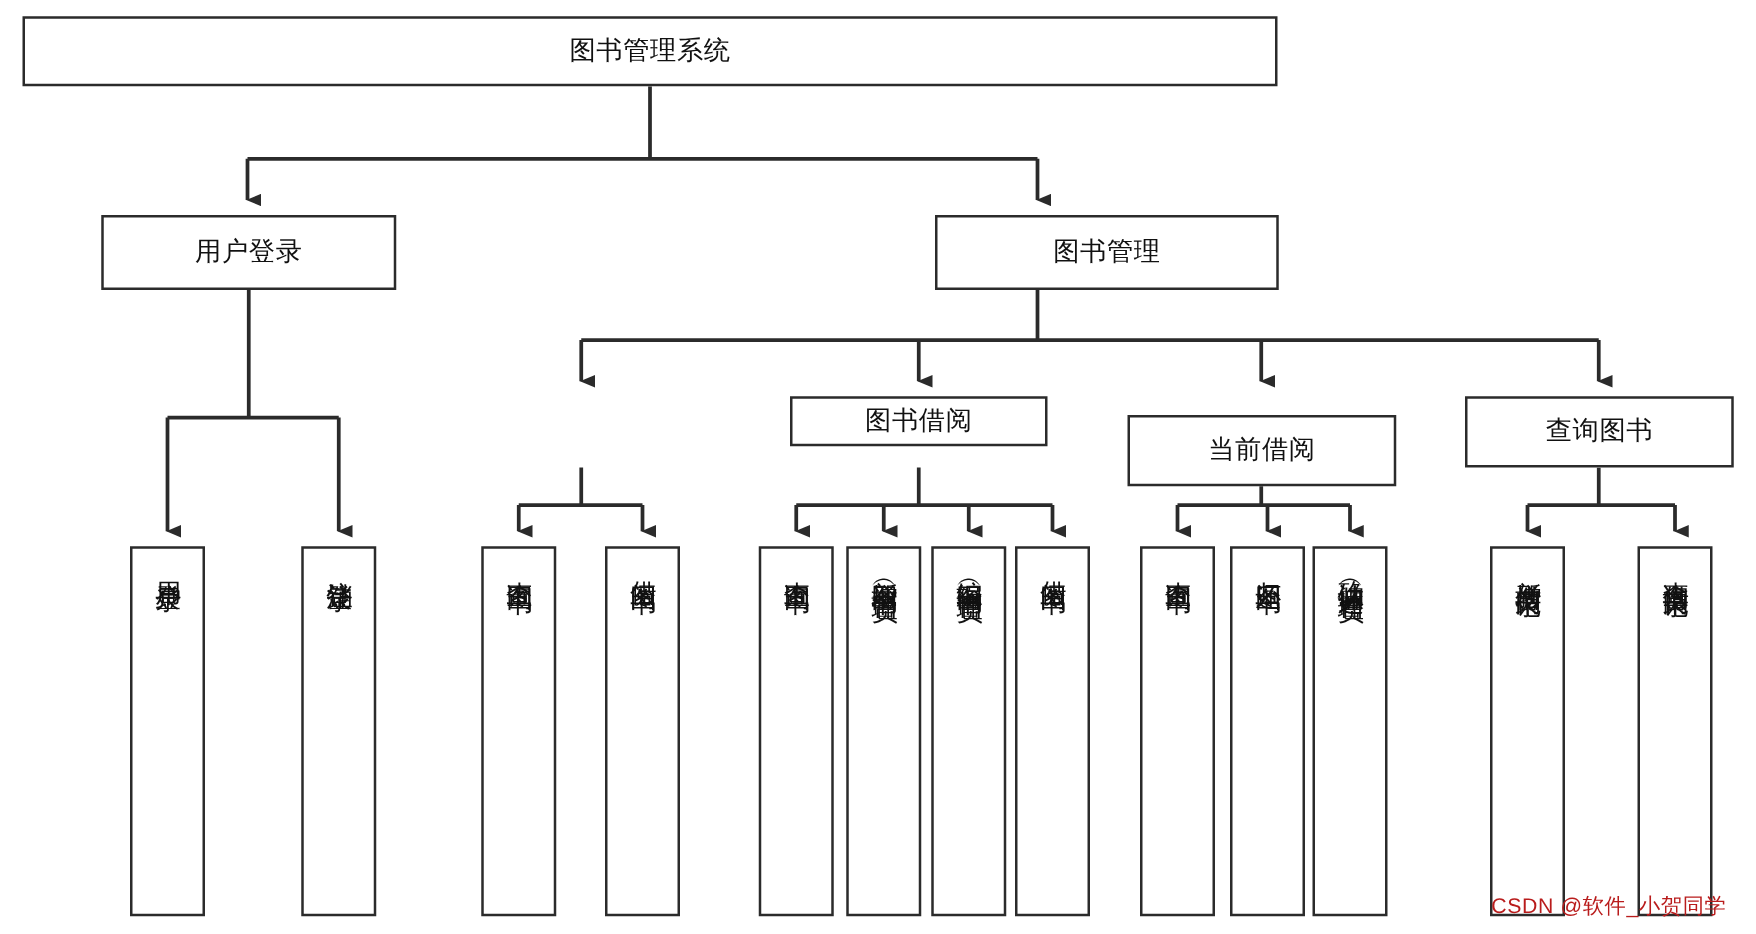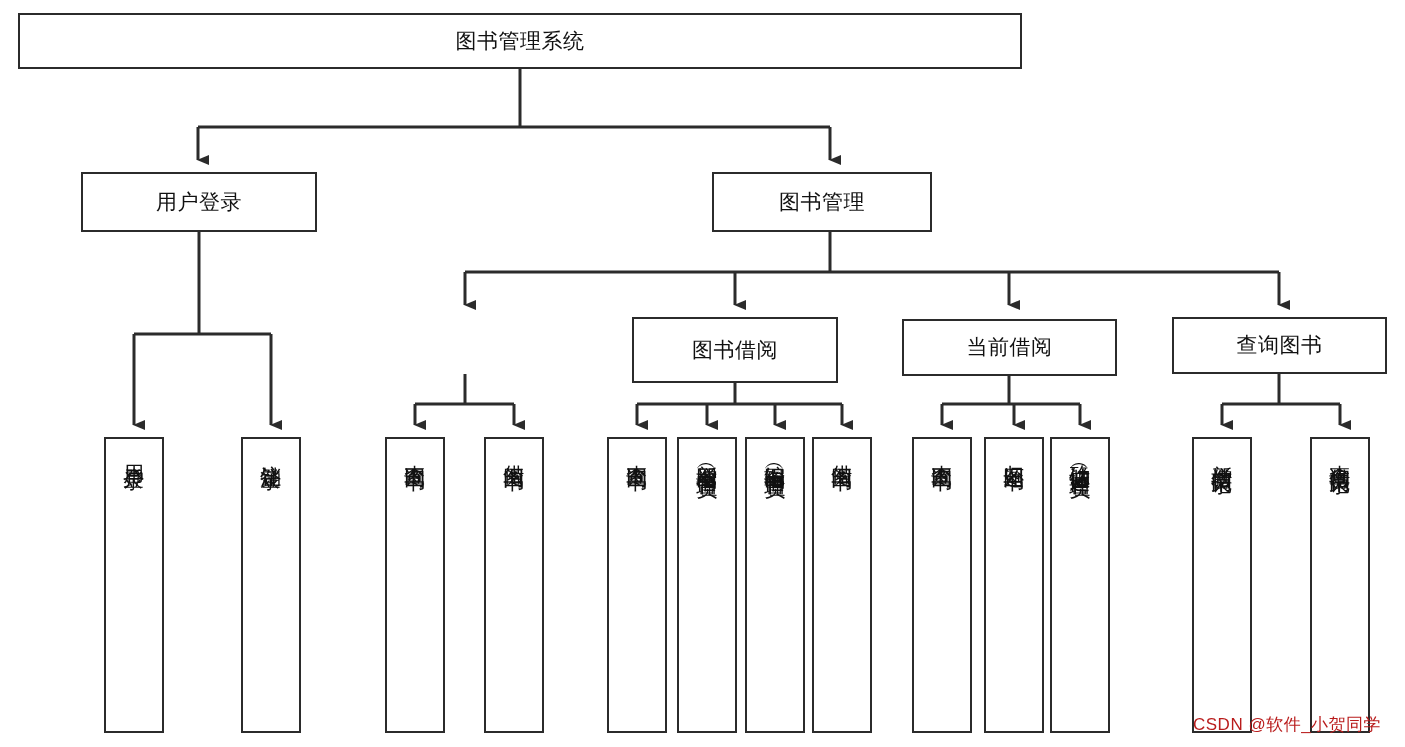--- a/index.html
+++ b/index.html
@@ -134,28 +134,28 @@
     </g>
   </svg>
 
   <div class="node root h" style="left: 18px; top: 13px; width: 1004px; height: 56px;">
     <span class="label">图书管理系统</span>
   </div>
 
   <div class="node h" style="left: 81px; top: 172px; width: 236px; height: 60px;">
     <span class="label">用户登录</span>
   </div>
-  <div class="node h" style="left: 712px; top: 172px; width: 220px; height: 60px;">
+  <div class="node h" style="left: 748px; top: 172px; width: 275px; height: 60px;">
     <span class="label">图书管理</span>
   </div>
 
-  <div class="node h" style="left: 632px; top: 317px; width: 206px; height: 66px;">
+  <div class="node h" style="left: 632px; top: 317px; width: 206px; height: 40px;">
     <span class="label">图书借阅</span>
   </div>
-  <div class="node h" style="left: 902px; top: 319px; width: 215px; height: 57px;">
+  <div class="node h" style="left: 902px; top: 332px; width: 215px; height: 57px;">
     <span class="label">当前借阅</span>
   </div>
   <div class="node h" style="left: 1172px; top: 317px; width: 215px; height: 57px;">
     <span class="label">查询图书</span>
   </div>
 
   <div class="node v" style="left: 104px; top: 437px; width: 60px; height: 296px;">
     <span class="label">用户登录</span>
   </div>
   <div class="node v" style="left: 241px; top: 437px; width: 60px; height: 296px;">

